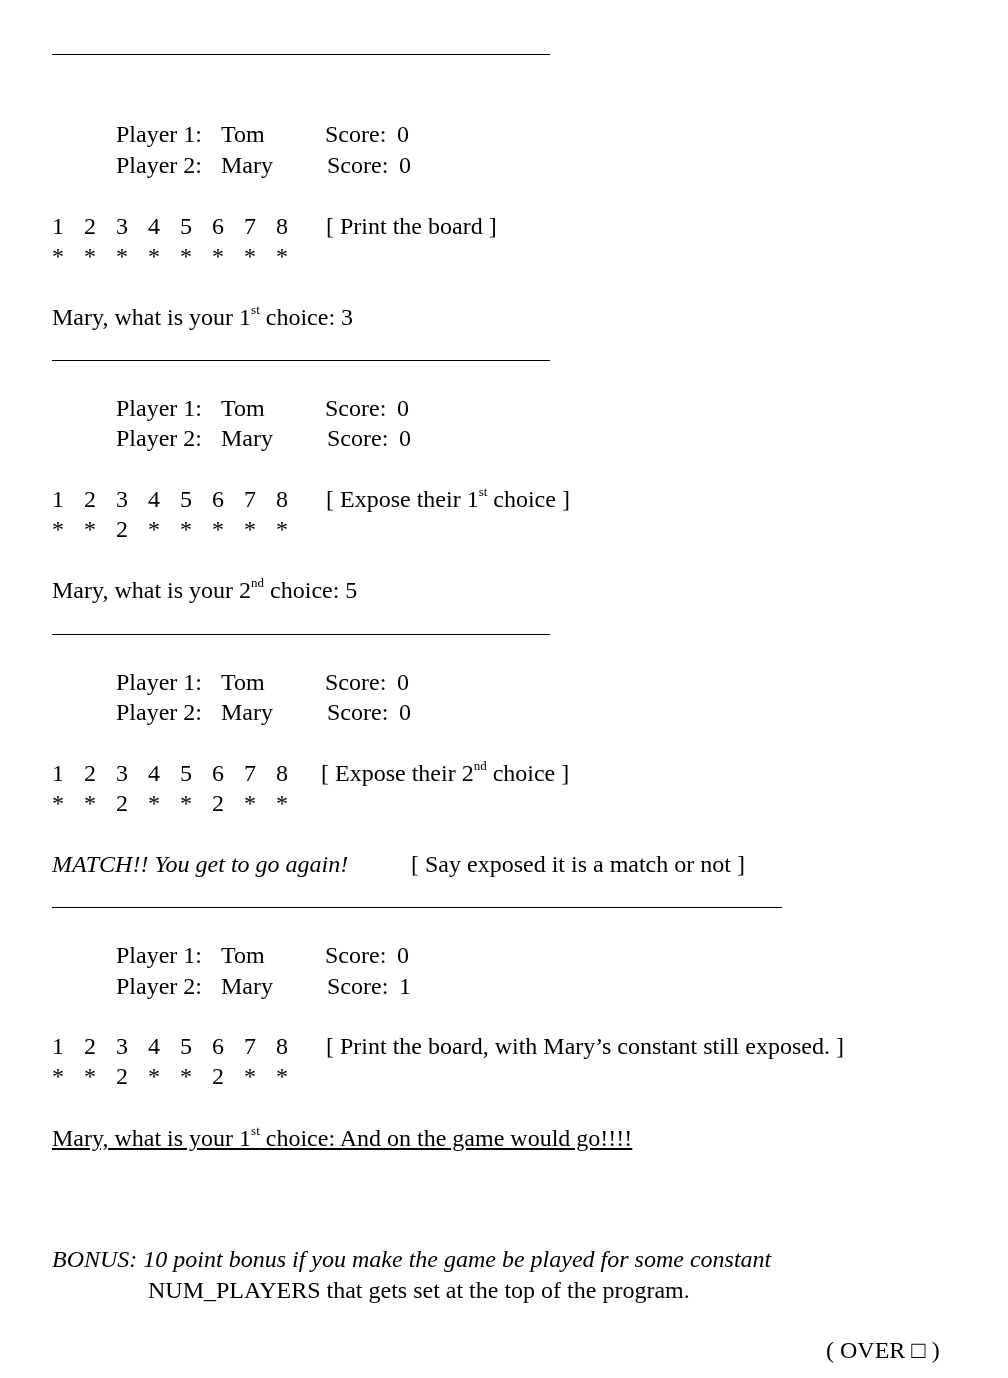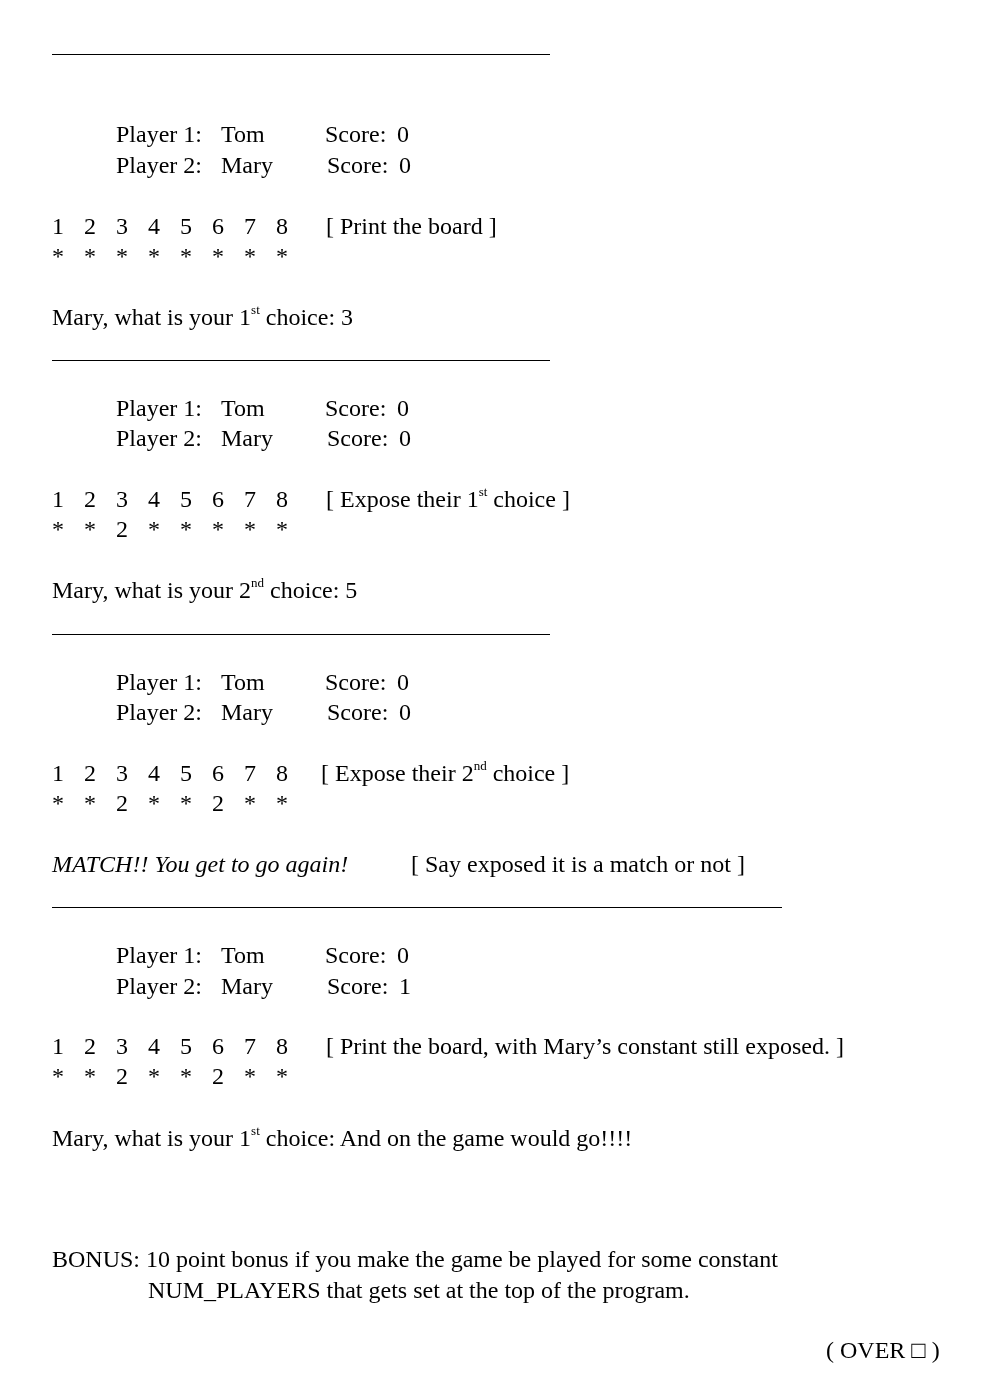--- a/index.html
+++ b/index.html
@@ -156,18 +156,18 @@
     <span class="cell" style="left:83px">*</span>
     <span class="cell" style="left:115px">2</span>
     <span class="cell" style="left:147px">*</span>
     <span class="cell" style="left:179px">*</span>
     <span class="cell" style="left:211px">2</span>
     <span class="cell" style="left:243px">*</span>
     <span class="cell" style="left:275px">*</span>
   </div>
 </div>
 
-<div class="abs" style="top:1126px;left:52px;"><span>Mary, what is your 1</span><sup>st</sup><span> choice:   And on the game would go!!!!</span></div>
+<div class="abs" style="top:1126px;left:52px;text-decoration:underline;"><span>Mary, what is your 1</span><sup>st</sup><span> choice:   And on the game would go!!!!</span></div>
 
-<div class="abs" style="top:1247px;left:52px;">BONUS: 10 point bonus if you make the game be played for some constant</div>
+<div class="abs" style="top:1247px;left:52px;font-style:italic;">BONUS: 10 point bonus if you make the game be played for some constant</div>
 <div class="abs" style="top:1278px;left:148px;">NUM_PLAYERS that gets set at the top of the program.</div>
 
 <div class="abs" style="top:1338px;left:826px;">( OVER □ )</div>
 
 </body></html>

